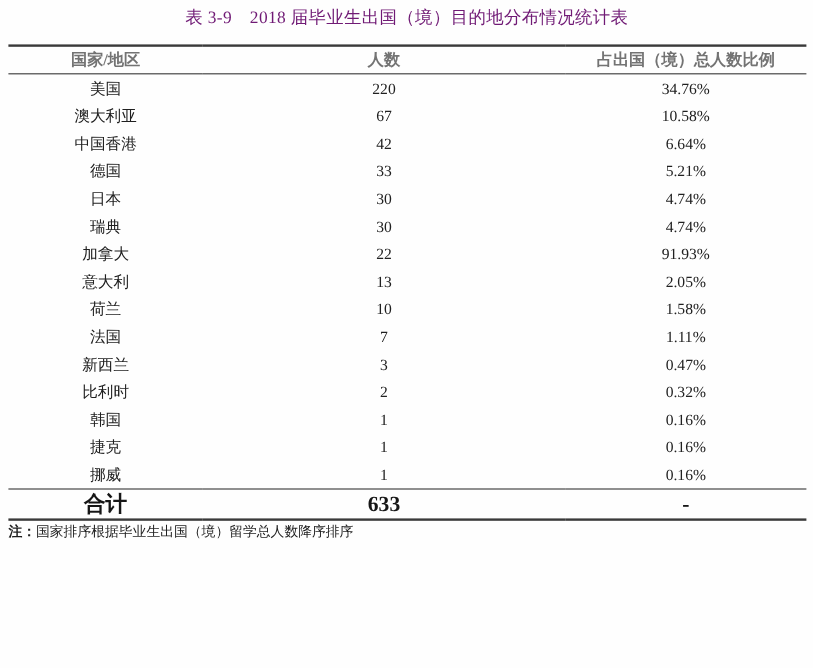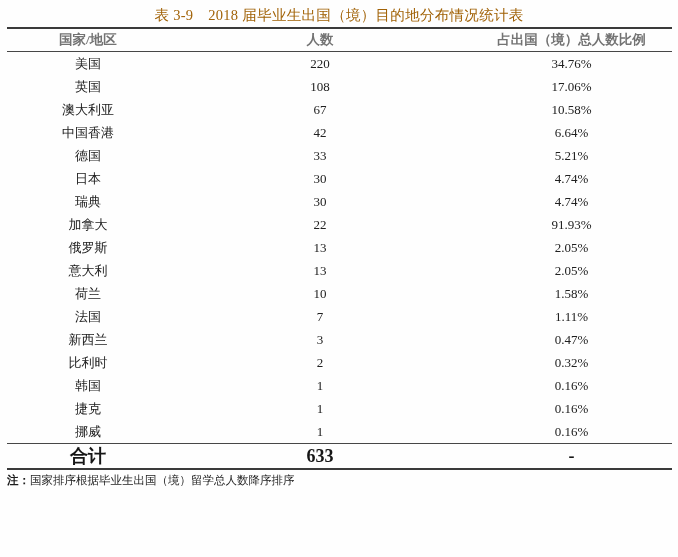--- a/index.html
+++ b/index.html
@@ -17,23 +17,23 @@
   .page {
     position: relative;
     width: 678px;
     height: 557px;
     background: #fefefe;
   }
   .doc-title {
     text-align: center;
     font-size: 14.5px;
     line-height: 20px;
-    padding: 5px 0 2px 0;
+    padding: 5px 0 12px 0;
     letter-spacing: 0.3px;
-    color: #a16207;
+    color: #701a75;
   }
   table.stat-table {
     border-collapse: collapse;
     table-layout: fixed;
     margin-left: 7px;
     width: 665px;
     border-top: 2px solid #3a3a3a;
     border-bottom: 2px solid #3a3a3a;
   }
   .col-country { width: 162px; }
@@ -92,25 +92,20 @@
         <th>占出国（境）总人数比例</th>
       </tr>
     </thead>
     <tbody>
         <tr>
           <td>美国</td>
           <td>220</td>
           <td>34.76%</td>
         </tr>
         <tr>
-          <td>英国</td>
-          <td>108</td>
-          <td>17.06%</td>
-        </tr>
-        <tr>
           <td>澳大利亚</td>
           <td>67</td>
           <td>10.58%</td>
         </tr>
         <tr>
           <td>中国香港</td>
           <td>42</td>
           <td>6.64%</td>
         </tr>
         <tr>
@@ -125,25 +120,20 @@
         </tr>
         <tr>
           <td>瑞典</td>
           <td>30</td>
           <td>4.74%</td>
         </tr>
         <tr>
           <td>加拿大</td>
           <td>22</td>
           <td>91.93%</td>
-        </tr>
-        <tr>
-          <td>俄罗斯</td>
-          <td>13</td>
-          <td>2.05%</td>
         </tr>
         <tr>
           <td>意大利</td>
           <td>13</td>
           <td>2.05%</td>
         </tr>
         <tr>
           <td>荷兰</td>
           <td>10</td>
           <td>1.58%</td>

